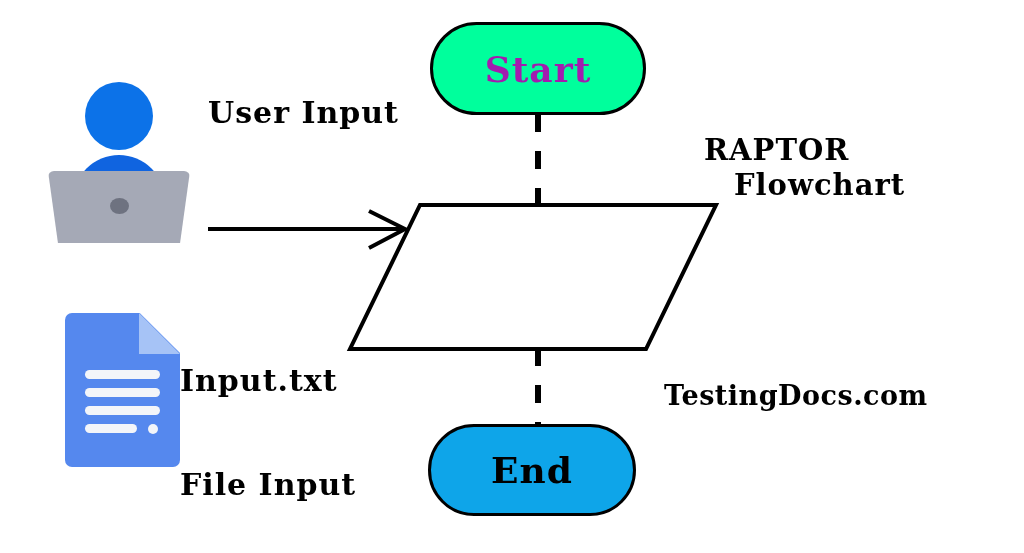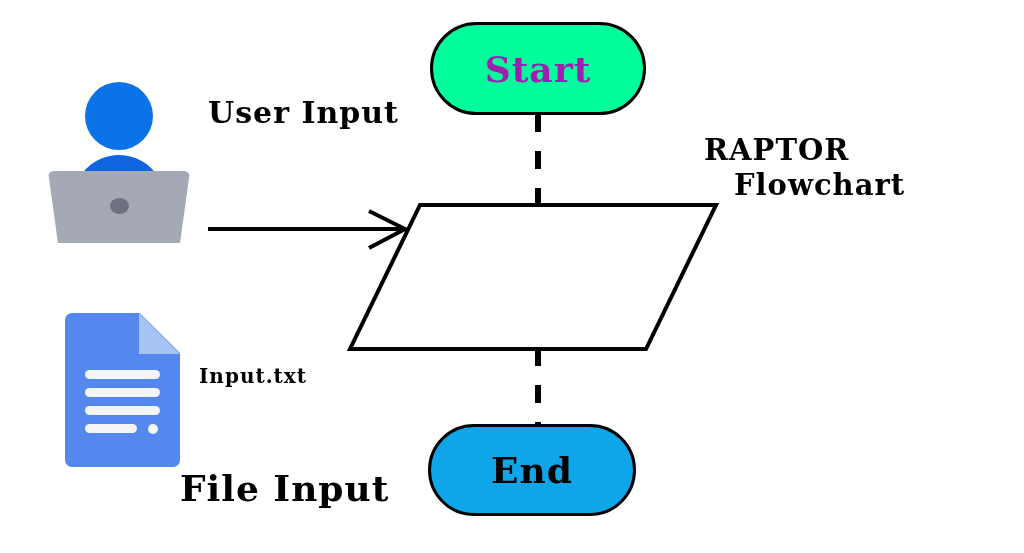--- a/index.html
+++ b/index.html
@@ -21,22 +21,22 @@
     position: absolute;
     color: #000000;
     font-family: "DejaVu Serif", serif;
     font-weight: bold;
     letter-spacing: 0.5px;
     white-space: nowrap;
     line-height: 1;
   }
 
   .label-user-input  { left: 170px; top: 98px;  font-size: 30px; letter-spacing: 1px; margin-left: 38px; }
-  .label-input-txt   { left: 180px; top: 366px; font-size: 20px; letter-spacing: 1px; padding-left: 19px; }
-  .label-file-input  { left: 180px; top: 470px; font-size: 36px; letter-spacing: 1px; }
+  .label-input-txt   { left: 180px; top: 366px; font-size: 30px; letter-spacing: 1px; }
+  .label-file-input  { left: 180px; top: 470px; font-size: 30px; letter-spacing: 1px; }
   .label-brand-1     { left: 704px; top: 120px; font-size: 29px; letter-spacing: 1px; margin-top: 16px; }
   .label-brand-2     { left: 694px; top: 171px; font-size: 29px; letter-spacing: 1px; margin-left: 40px; }
   .label-site        { left: 664px; top: 382px; font-size: 27px; letter-spacing: 0.5px; }
 
   
   .terminator {
     position: absolute;
     box-sizing: border-box;
     border: 3px solid #000000;
     display: flex;
@@ -237,14 +237,15 @@
 
   <div class="connector connector-bottom"></div>
 
   <div class="terminator node-end" style="background: #0ea5e9; border-color: rgb(0, 0, 0); color: rgb(0, 0, 0);">
     <span>End</span>
   </div>
 
   <div class="label label-brand-1">RAPTOR</div>
   <div class="label label-brand-2">Flowchart</div>
 
+  <div class="label label-site">TestingDocs.com</div>
 
 </div>
 
 </body></html>

